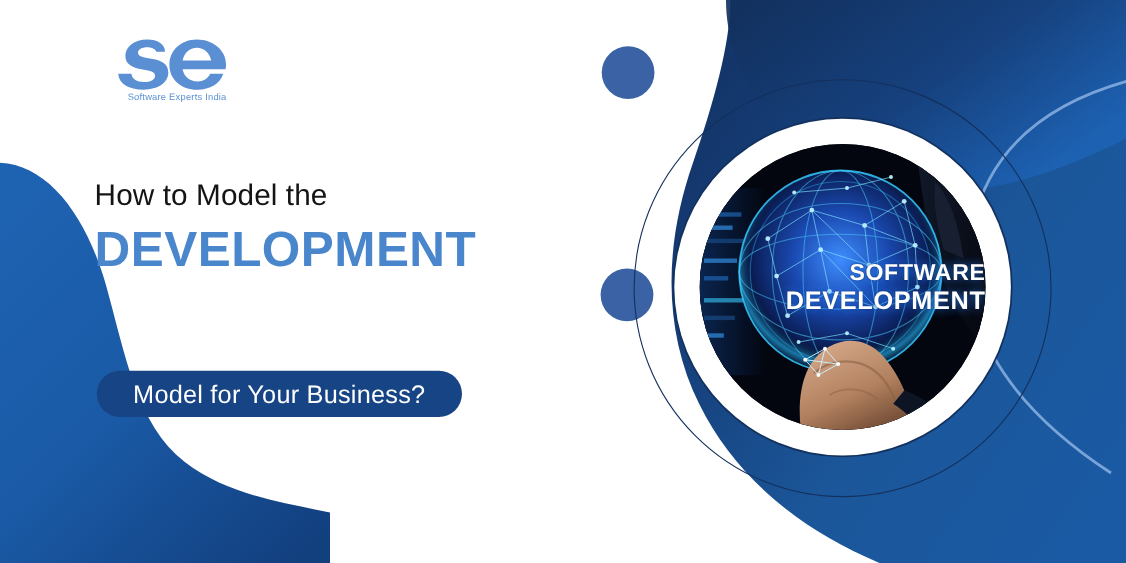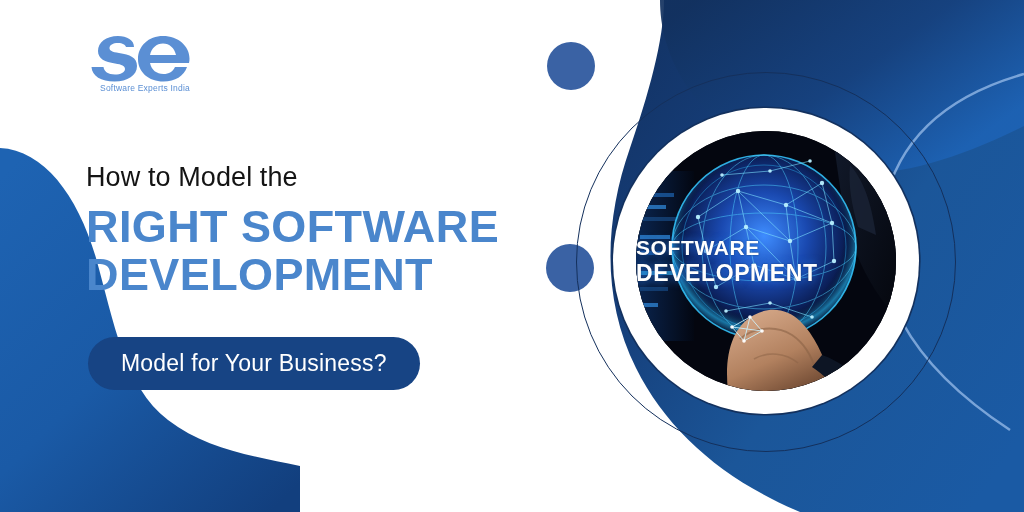--- a/index.html
+++ b/index.html
@@ -10,21 +10,21 @@
     position:relative;
   }
   .banner{
     position:absolute;inset:0;width:1024px;height:512px;
     background:#ffffff;overflow:hidden;
   }
   .bg-svg{position:absolute;left:0;top:0;width:1024px;height:512px;}
 
   
   .logo{
-    position:absolute;left:80px;top:34px;width:130px;height:68px;
+    position:absolute;left:96px;top:34px;width:130px;height:68px;
   }
   .logo-mark{
     width:108px;height:48px;display:block;margin:0 auto;
   }
   .logo-sub{
     text-align:center;
     font-family:"Liberation Sans", sans-serif;
     font-size:8.5px;
     letter-spacing:.2px;
     color:#5b8fd4;
@@ -50,21 +50,21 @@
     letter-spacing:.4px;
     line-height:1.06;
     margin:0;
     text-transform:uppercase;
   }
   .headline .l2{display:block;}
 
   .cta{
     position:absolute;left:88px;top:337px;
     display:inline-flex;align-items:center;justify-content:center;
-    height:53px;padding:0 33px;
+    height:42px;padding:0 33px;
     background:#174484;
     border:none;border-radius:27px;
     color:#ffffff;
     font-family:"Liberation Sans", sans-serif;
     font-size:23px;
     font-weight:400;
     letter-spacing:.2px;
     white-space:nowrap;
     cursor:pointer;
   }
@@ -89,21 +89,21 @@
   .photo{
     position:absolute;left:23px;top:23px;width:260px;height:260px;
     border-radius:50%;
     overflow:hidden;
     background:#04060f;
   }
   .photo-svg{position:absolute;left:0;top:0;width:260px;height:260px;}
   .photo-label{
     position:absolute;left:0;right:0;top:50%;
     transform:translateY(-50%);
-    text-align:left;
+    text-align:right;
     color:#ffffff;
     font-family:"Liberation Sans", sans-serif;
     font-weight:700;
     font-size:21px;
     line-height:1.13;
     letter-spacing:.6px;
     text-shadow:0 0 9px rgba(40,120,235,.95),0 0 2px rgba(0,0,0,.7);
     pointer-events:none;
   }
   .photo-label span{display:block;}
@@ -194,21 +194,20 @@
                C197,24 174,4 144,4 Z
                M118,42 C121,28 131,19 144,19
                C157,19 167,28 170,42 Z" fill="#5b8fd4"></path>
     </svg>
     <div class="logo-sub">Software Experts India</div>
   </div>
 
   <div class="copy">
     <p class="kicker">How to Model the</p>
     <h1 class="headline">
-      <span class="l1">RIGHT SOFTWARE</span>
       <span class="l2">DEVELOPMENT</span>
     </h1>
   </div>
 
   <button class="cta">Model for Your Business?</button>
 
   <div class="photo-wrap">
     <div class="photo">
       <svg class="photo-svg" viewBox="0 0 260 260">
         <defs>

